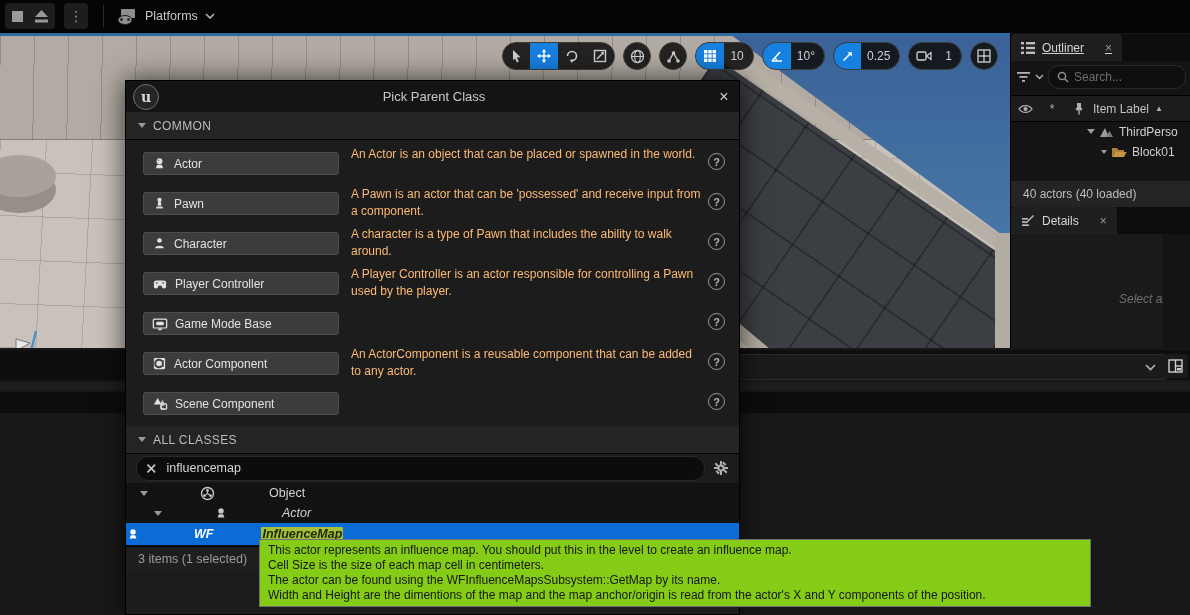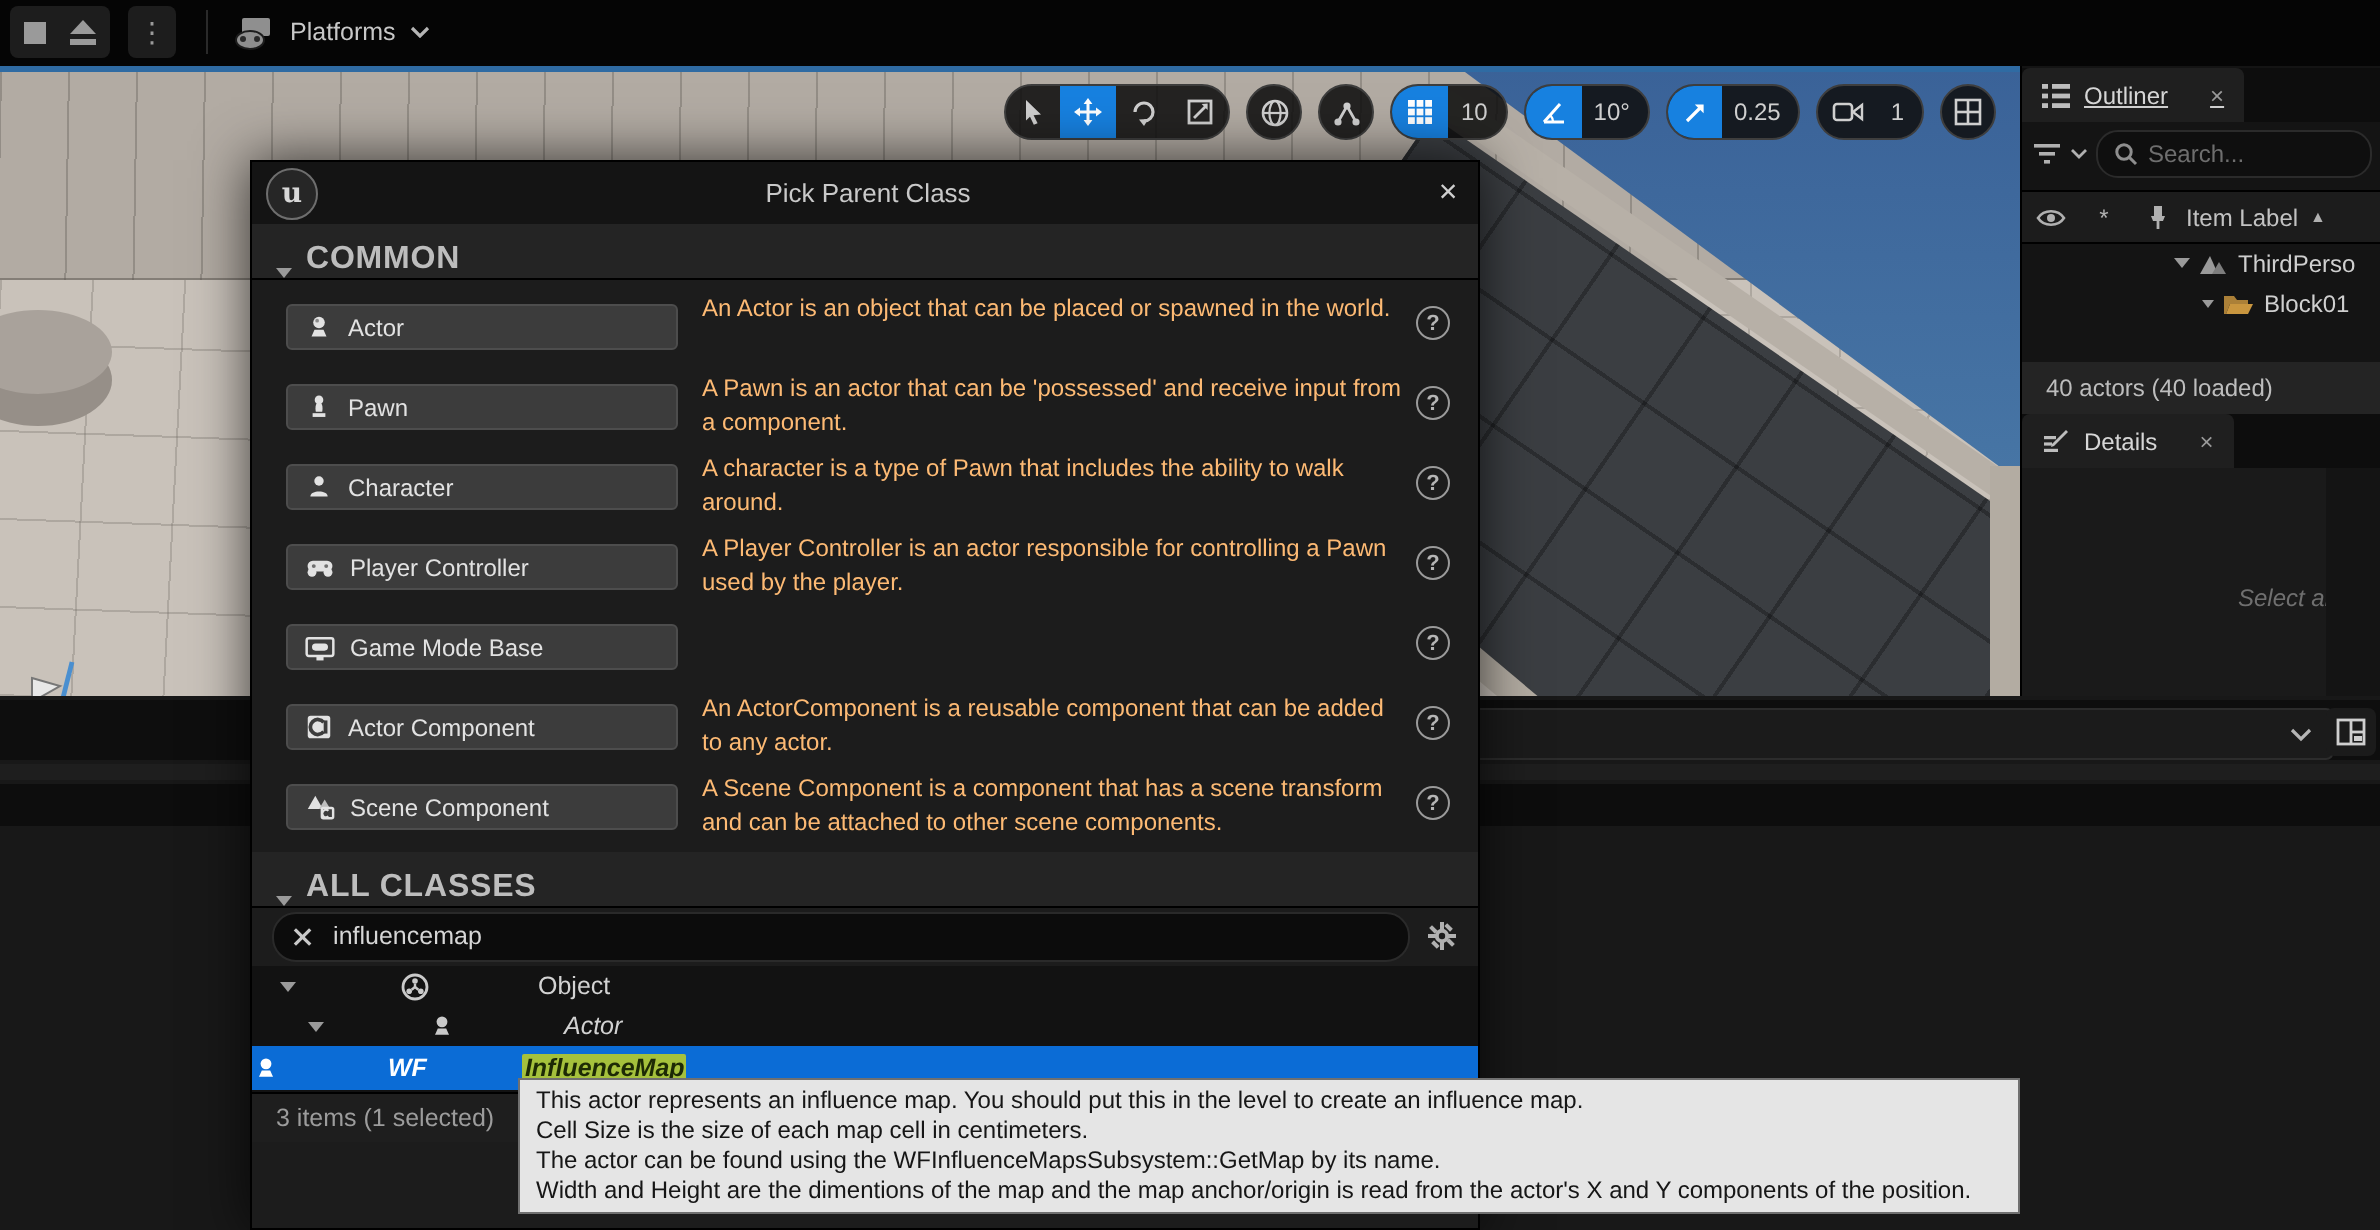--- a/index.html
+++ b/index.html
@@ -72,36 +72,36 @@
   .det-tabrow{top:174px;}
   .det-body{left:0;top:201px;width:152px;height:114px;background:#1a1a1a;overflow:hidden;}
   .det-empty{position:absolute;left:108px;top:58px;font-size:12px;font-style:italic;color:#6f6f6f;white-space:nowrap;}
 
   
   .dialog{left:125px;top:80px;width:615px;height:535px;background:#1c1c1c;border:1px solid #000;box-shadow:0 0 26px rgba(0,0,0,.7);box-sizing:border-box;}
   .dlg-title{left:0;top:0;width:613px;height:31px;background:#141414;display:flex;align-items:center;}
   .dlg-title .ttl{flex:1;text-align:center;font-size:13px;color:#c9c9c9;}
   .ulogo{width:24px;height:24px;border-radius:50%;background:#262626;border:1px solid #6e6e6e;margin-left:7px;display:flex;align-items:center;justify-content:center;color:#d8d8d8;font-size:14px;font-weight:bold;font-family:"DejaVu Serif",serif;}
   .dlg-x{width:30px;text-align:center;color:#cfcfcf;font-size:16px;}
-  .sec-head{width:613px;height:28px;background:#242424;display:flex;align-items:flex-end;gap:7px;padding-left:12px;box-sizing:border-box;font-size:16px;font-weight:bold;letter-spacing:.4px;color:#bdbdbd;border-bottom:1px solid #000;}
+  .sec-head{width:613px;height:28px;background:#242424;display:flex;align-items:center;gap:7px;padding-left:12px;box-sizing:border-box;font-size:12px;font-weight:normal;letter-spacing:.4px;color:#bdbdbd;border-bottom:1px solid #000;}
   .cls-row{left:0;width:613px;height:40px;}
   .cls-btn{position:absolute;left:17px;top:9px;width:196px;height:23px;background:#3c3c3c;border:1px solid #4d4d4d;border-radius:3px;display:flex;align-items:center;gap:7px;padding-left:8px;box-sizing:border-box;font-size:12px;color:#e2e2e2;}
   .cls-desc{position:absolute;left:225px;top:3px;width:350px;font-size:12px;line-height:1.38;color:#fdba74;}
   .help{position:absolute;right:14px;top:10px;width:17px;height:17px;border:1.4px solid #9a9a9a;border-radius:50%;display:flex;align-items:center;justify-content:center;font-size:11px;font-weight:bold;color:#b5b5b5;box-sizing:border-box;}
   .dlg-search{left:0;top:372px;width:613px;height:30px;display:flex;align-items:center;gap:8px;padding:0 10px;box-sizing:border-box;}
   .dlg-searchpill{flex:1;height:23px;background:#0c0c0c;border:1px solid #2a2a2a;border-radius:12px;display:flex;align-items:center;gap:8px;padding:0 9px;}
   .dlg-searchpill input{background:transparent;border:none;outline:none;color:#d6d6d6;font-size:12.5px;font-family:"Liberation Sans",sans-serif;width:100%;}
   .tree{left:0;top:402px;width:613px;height:63px;background:#121212;}
   .tree-row{display:flex;align-items:center;height:20px;font-size:12.5px;color:#d2d2d2;white-space:nowrap;gap:48px;}
   .tree-row.sel{height:22px;background:#0b6cd6;color:#fff;}
   .hl{background:#a5c13c;color:#1d2a05;font-style:italic;font-weight:bold;padding:0 1px;border-radius:1px;}
   .dlg-status{left:0;top:465px;width:613px;height:25px;background:#1e1e1e;border-top:1px solid #000;display:flex;align-items:center;padding-left:12px;box-sizing:border-box;font-size:12.5px;color:#9c9c9c;}
 
   
-  .tooltip{left:259px;top:539px;width:751px;height:68px;background:#e5e5e5;border:1px solid #707070;box-sizing:border-box;padding:3px 8px;z-index:50;}
+  .tooltip{left:259px;top:539px;width:832px;height:68px;background:#84cc16;border:1px solid #707070;box-sizing:border-box;padding:3px 8px;z-index:50;}
   .tooltip div{font-size:12px;color:#161616;line-height:15px;white-space:nowrap;overflow:hidden;}
 
   .ital{font-style:italic;}
 </style>
 </head>
 <body>
 
 <div class="abs viewport">
   <div class="abs vp-wall"></div>
   <div class="abs vp-wallline"></div>
@@ -477,21 +477,20 @@
   <div class="abs cls-row" style="top:302px;">
     <div class="cls-btn">
       <svg width="16" height="15" viewBox="0 0 17 16">
           <polygon points="2,9 6,2 10,9" fill="#e2e2e2"></polygon>
           <polygon points="8,9 11,4 14,9" fill="#bdbdbd"></polygon>
           <rect x="9.5" y="8.5" width="6" height="5.5" rx="0.8" fill="none" stroke="#e2e2e2" stroke-width="1.3"></rect>
           <path d="M13 10 A2 2 0 1 0 13 13" fill="none" stroke="#e2e2e2" stroke-width="1.2"></path>
         </svg>
       <span>Scene Component</span>
     </div>
-    <div class="cls-desc">A Scene Component is a component that has a scene transform and can be attached to other scene components.</div>
     <div class="help">
         <span>?</span>
       </div>
   </div>
 
   <div class="abs sec-head" style="top:345px;">
     <span class="chev" style="margin:0;"></span>
     <span>ALL CLASSES</span>
   </div>
 

